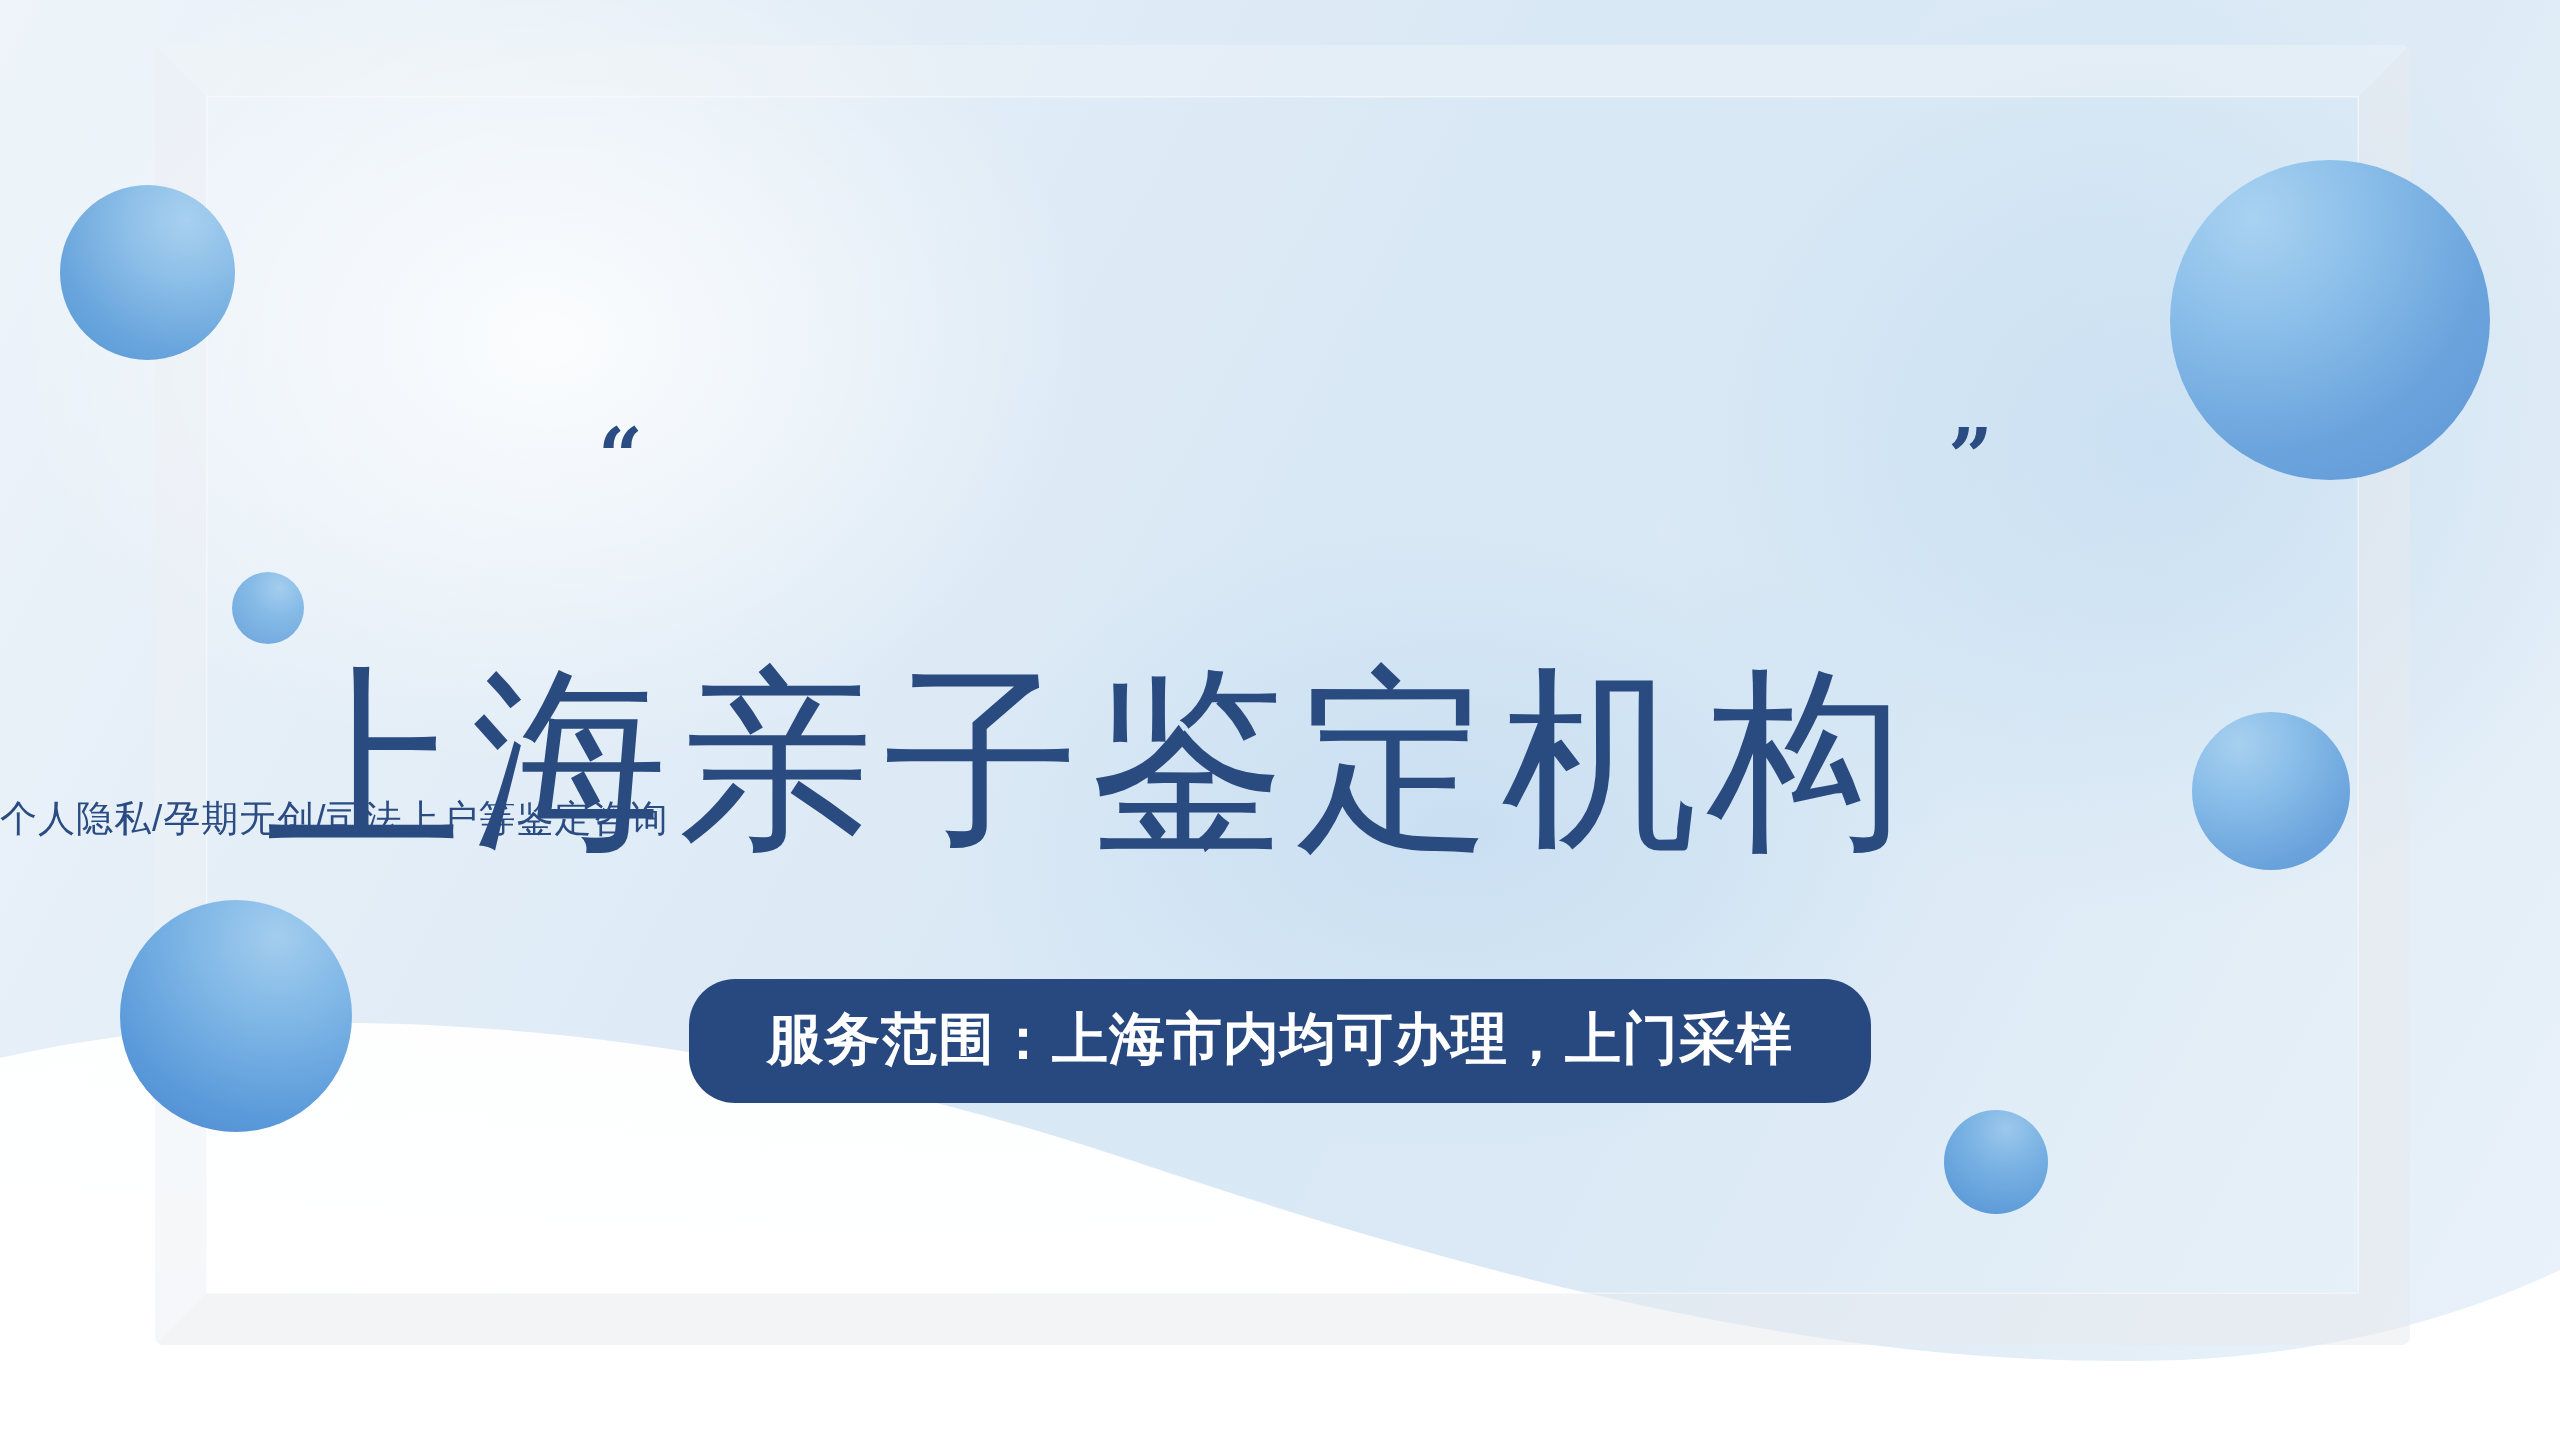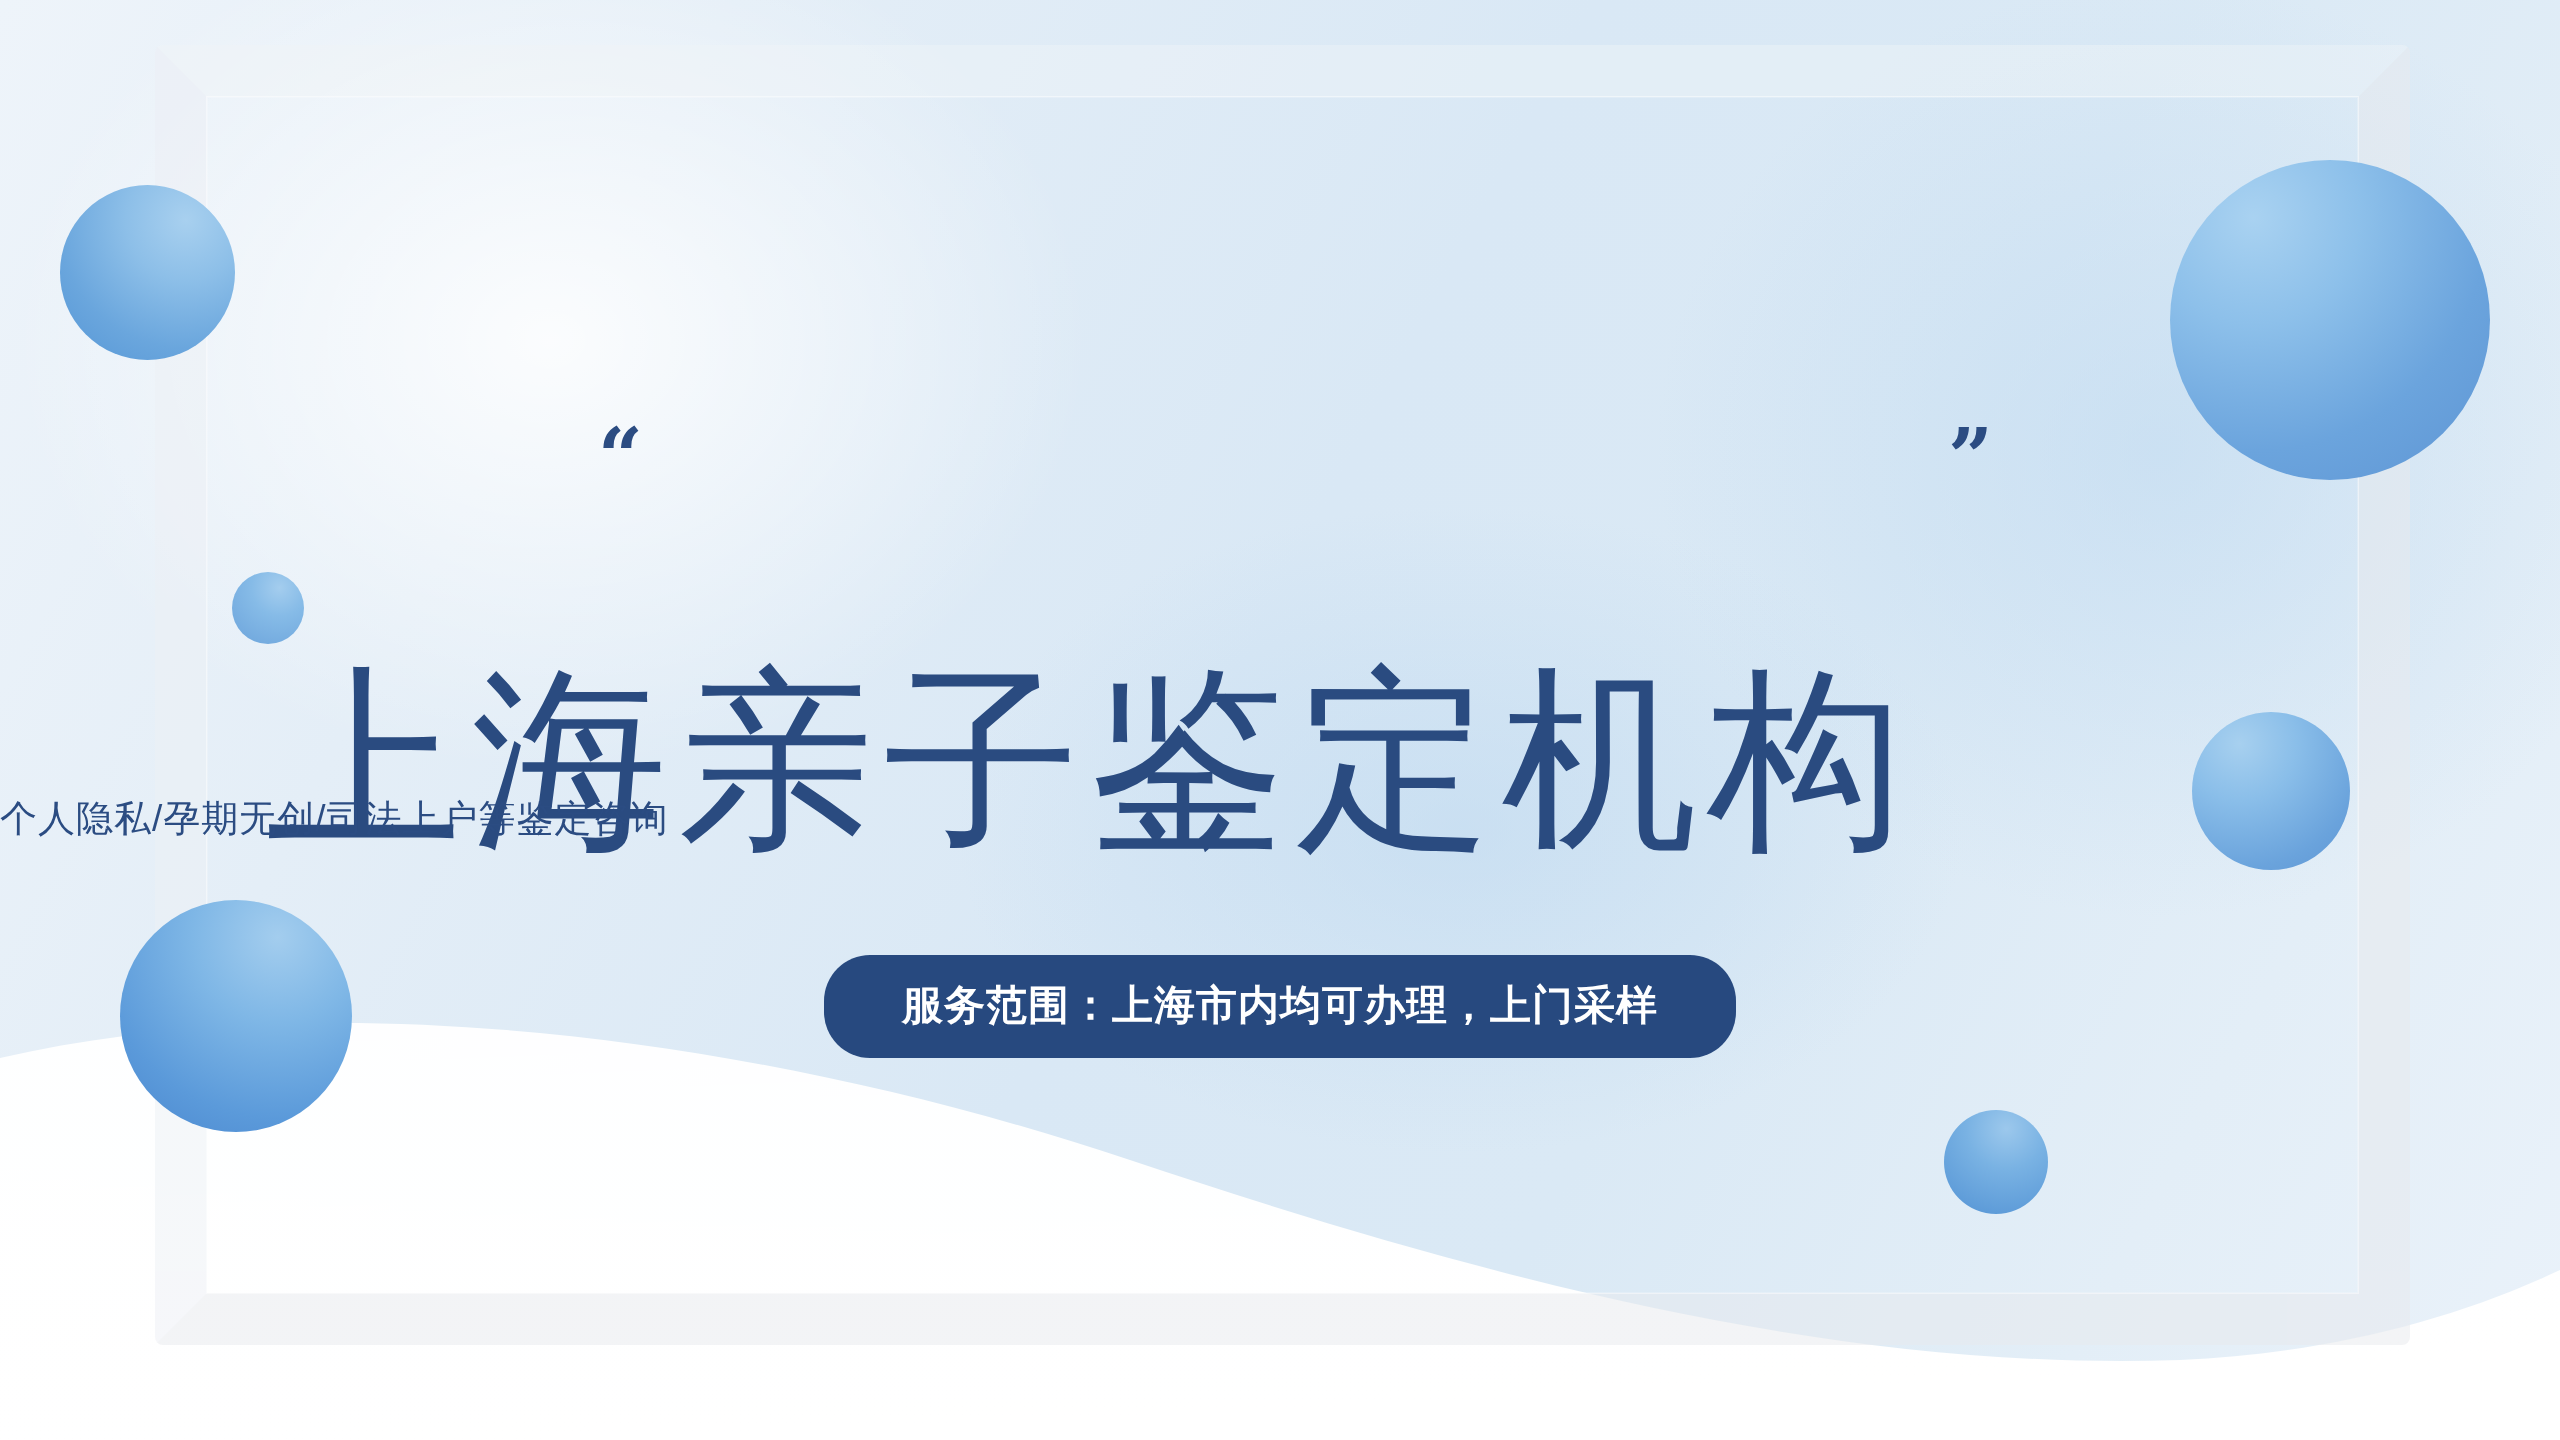--- a/index.html
+++ b/index.html
@@ -86,22 +86,22 @@
   .subtitle{
     position:absolute;left:0;top:795px;width:2560px;
     text-align:left;color:#2b4c82;
     font-size:37px;line-height:1.3;font-weight:400;
     letter-spacing:1px;white-space:nowrap;
   }
 
   .badge-wrap{position:absolute;left:0;top:955px;width:2560px;text-align:center;}
   .badge{
     display:inline-block;background:#27497f;color:#ffffff;
-    font-size:41px;font-weight:700;letter-spacing:1px;
-    padding:23px 78px 25px;border-radius:46px;white-space:nowrap;
+    font-size:56px;font-weight:700;letter-spacing:1px;
+    padding:23px 78px 25px;border-radius:46px;white-space:nowrap;margin-top:24px;
   }
 </style>
 </head>
 <body>
 
 <div id="stage">
 
   <div class="tint tint-a"></div>
   <div class="tint tint-b"></div>
   <div class="tint tint-c"></div>

